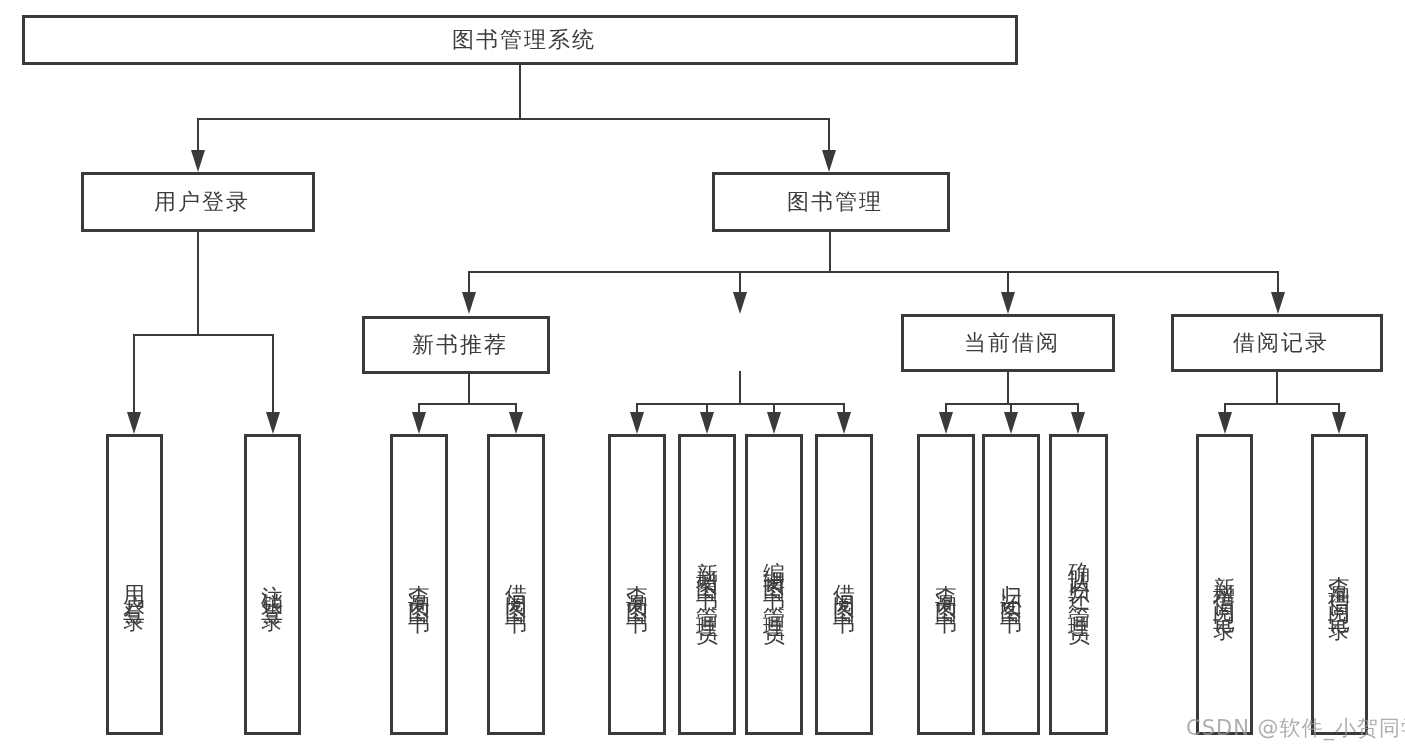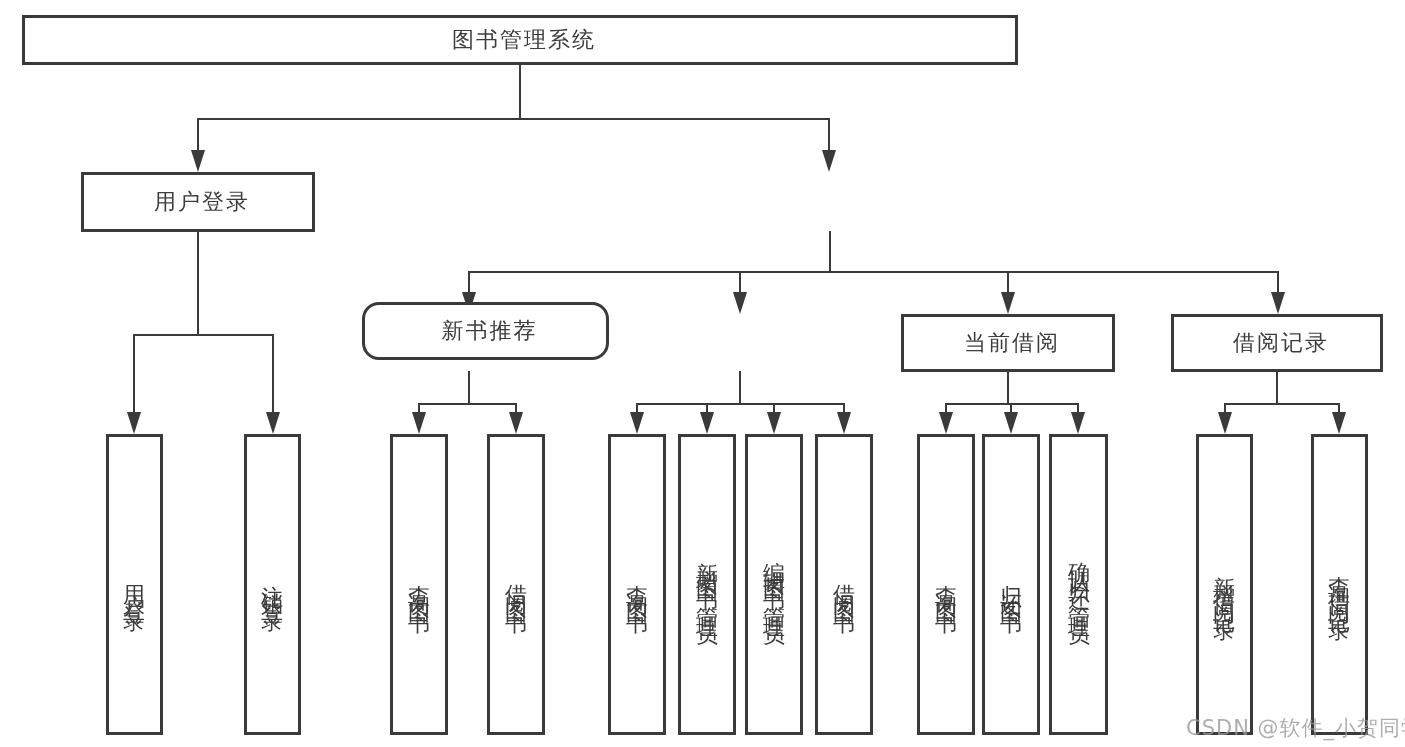--- a/index.html
+++ b/index.html
@@ -49,40 +49,41 @@
   <div class="box" style="left:22px;top:15px;width:996px;height:50px;">图书管理系统</div>
 
   <div class="vline" style="left:519px;top:64px;height:56px;"></div>
   <div class="hline" style="left:197px;top:118px;width:633px;"></div>
   <div class="vline" style="left:197px;top:118px;height:36px;"></div>
   <div class="arrow" style="left:191px;top:150px;"></div>
   <div class="vline" style="left:828px;top:118px;height:36px;"></div>
   <div class="arrow" style="left:822px;top:150px;"></div>
 
   <div class="box" style="left:81px;top:172px;width:234px;height:60px;">用户登录</div>
+  <div class="box" style="left:712px;top:172px;width:238px;height:60px;">图书管理</div>
 
   <div class="vline" style="left:197px;top:231px;height:104px;"></div>
   <div class="hline" style="left:133px;top:334px;width:141px;"></div>
   <div class="vline" style="left:133px;top:334px;height:80px;"></div>
   <div class="arrow" style="left:127px;top:412px;"></div>
   <div class="vline" style="left:272px;top:334px;height:80px;"></div>
   <div class="arrow" style="left:266px;top:412px;"></div>
 
   <div class="vline" style="left:829px;top:231px;height:42px;"></div>
   <div class="hline" style="left:468px;top:271px;width:811px;"></div>
   <div class="vline" style="left:468px;top:271px;height:24px;"></div>
   <div class="arrow" style="left:462px;top:292px;"></div>
   <div class="vline" style="left:739px;top:271px;height:24px;"></div>
   <div class="arrow" style="left:733px;top:292px;"></div>
   <div class="vline" style="left:1007px;top:271px;height:24px;"></div>
   <div class="arrow" style="left:1001px;top:292px;"></div>
   <div class="vline" style="left:1277px;top:271px;height:24px;"></div>
   <div class="arrow" style="left:1271px;top:292px;"></div>
 
-  <div class="box" style="left:362px;top:302px;width:247px;height:58px;border-radius:17px;">新书推荐</div>
+  <div class="box" style="left:362px;top:316px;width:188px;height:58px;">新书推荐</div>
   <div class="box" style="left:901px;top:314px;width:214px;height:58px;">当前借阅</div>
   <div class="box" style="left:1171px;top:314px;width:212px;height:58px;">借阅记录</div>
 
   <div class="vline" style="left:468px;top:371px;height:34px;"></div>
   <div class="hline" style="left:418px;top:403px;width:99px;"></div>
   <div class="vline" style="left:418px;top:403px;height:12px;"></div>
   <div class="arrow" style="left:412px;top:412px;"></div>
   <div class="vline" style="left:515px;top:403px;height:12px;"></div>
   <div class="arrow" style="left:509px;top:412px;"></div>
 

